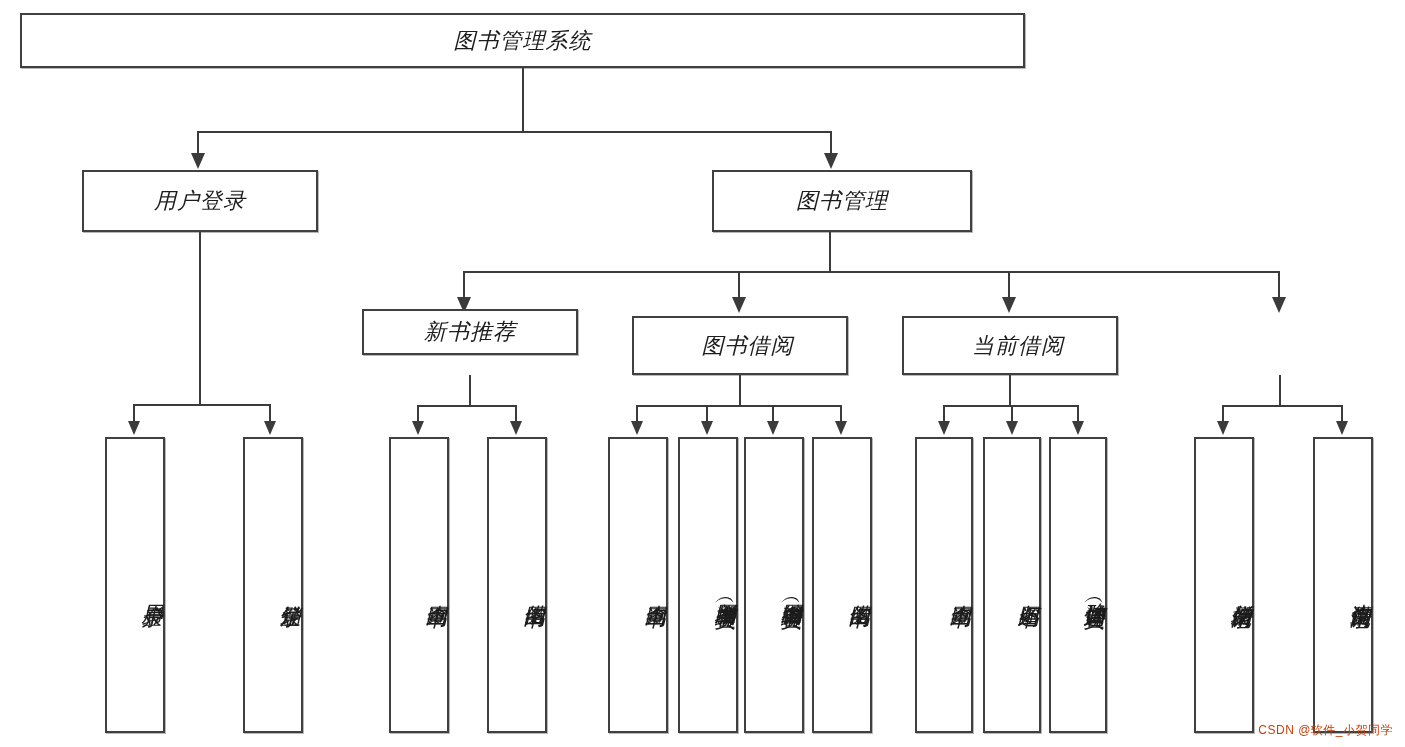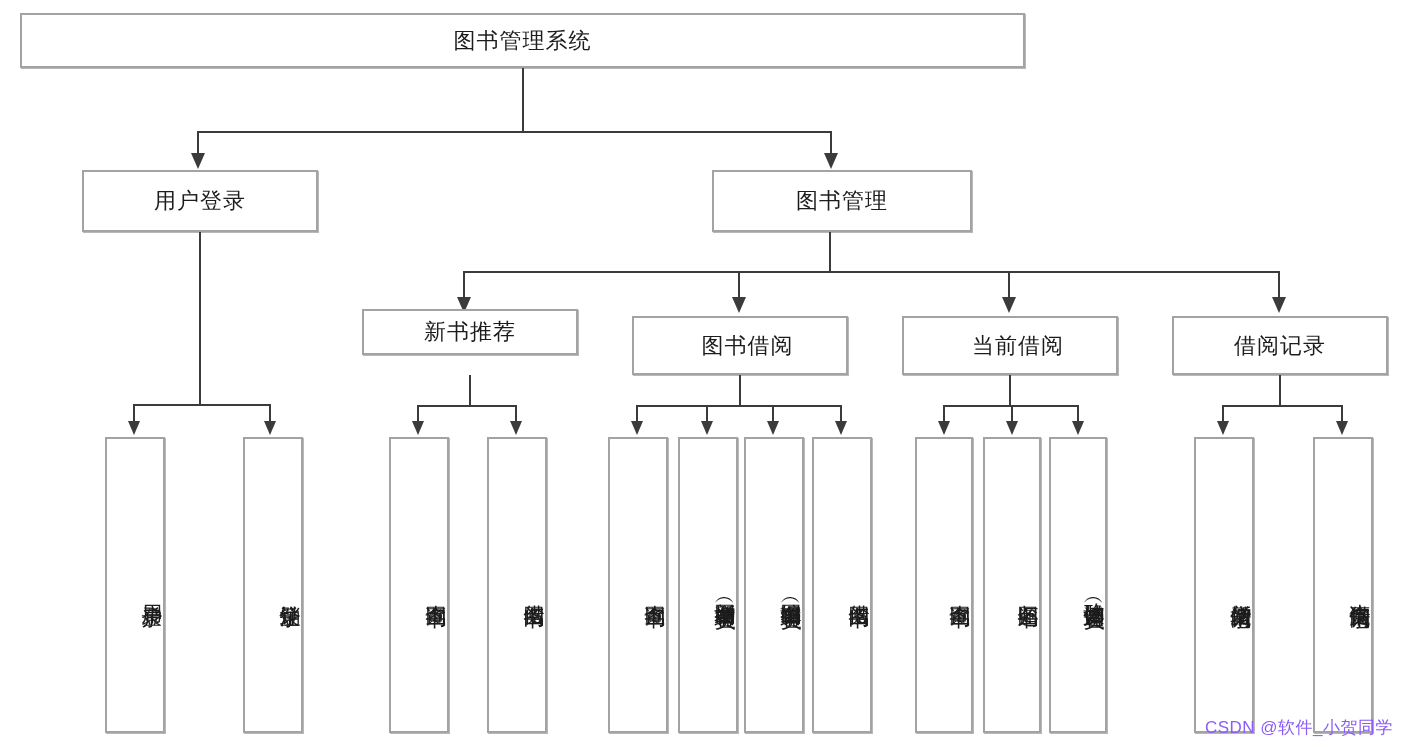--- a/index.html
+++ b/index.html
@@ -13,27 +13,28 @@
   #canvas {
     position: relative;
     width: 1405px;
     height: 747px;
     background: #ffffff;
     overflow: hidden;
   }
   .node {
     position: absolute;
     box-sizing: border-box;
-    border: 2px solid #a3a3a3;
+    border: 2px solid #404040;
     background: #ffffff;
     display: flex;
     align-items: center;
     justify-content: center;
     color: #1c1c1c;
     box-shadow: 1px 1px 0 rgba(0,0,0,0.28);
+    font-style: italic;
   }
   .node.horiz {
     font-size: 22px;
     letter-spacing: 1px;
   }
   .node.vert {
     writing-mode: vertical-rl;
     text-orientation: upright;
     font-size: 21px;
     line-height: 1.08;
@@ -63,22 +64,22 @@
   }
   .arrow.small {
     border-left-width: 6px;
     border-right-width: 6px;
     border-top-width: 14px;
   }
   #watermark {
     position: absolute;
     right: 12px;
     bottom: 8px;
-    font-size: 17px;
-    color: #8b5cf6;
+    font-size: 12px;
+    color: #c2410c;
     letter-spacing: 0.5px;
     white-space: nowrap;
   }
 </style>
 </head>
 <body>
 
 <div id="canvas">
 
   <div class="node horiz" style="left:20px; top:13px; width:1005px; height:55px;">
@@ -119,23 +120,20 @@
 
   <div class="node horiz" style="left:362px; top:309px; width:216px; height:46px;">
     <span>新书推荐</span>
   </div>
   <div class="node horiz" style="left:632px; top:316px; width:216px; height:59px;padding-left:15px;">
     <span>图书借阅</span>
   </div>
   <div class="node horiz" style="left:902px; top:316px; width:216px; height:59px;padding-left:16px;">
     <span>当前借阅</span>
   </div>
-  <div class="node horiz" style="left:1172px; top:316px; width:216px; height:59px;">
-    <span>借阅记录</span>
-  </div>
 
   <div class="edge v" style="left:469px; top:375px; width:2px; height:31px;"></div>
   <div class="edge h" style="left:417px; top:405px; width:100px; height:2px;"></div>
   <div class="edge v" style="left:417px; top:405px; width:2px; height:17px;"></div>
   <div class="arrow small" style="left:412px; top:421px;"></div>
   <div class="edge v" style="left:515px; top:405px; width:2px; height:17px;"></div>
   <div class="arrow small" style="left:510px; top:421px;"></div>
 
   <div class="edge v" style="left:739px; top:375px; width:2px; height:31px;"></div>
   <div class="edge h" style="left:636px; top:405px; width:206px; height:2px;"></div>

